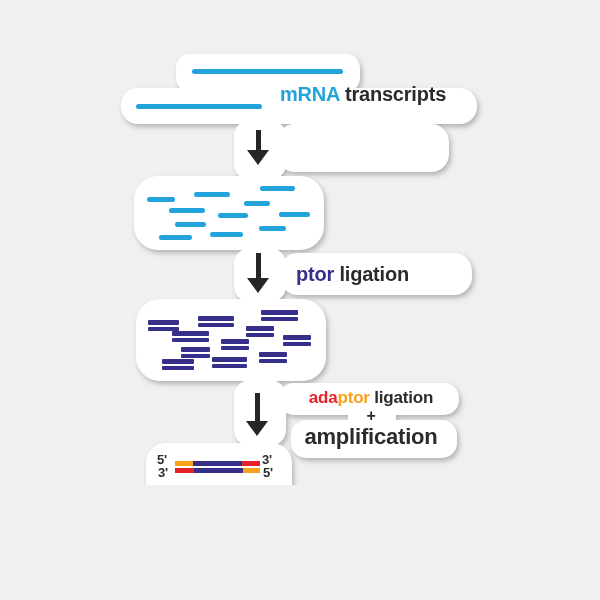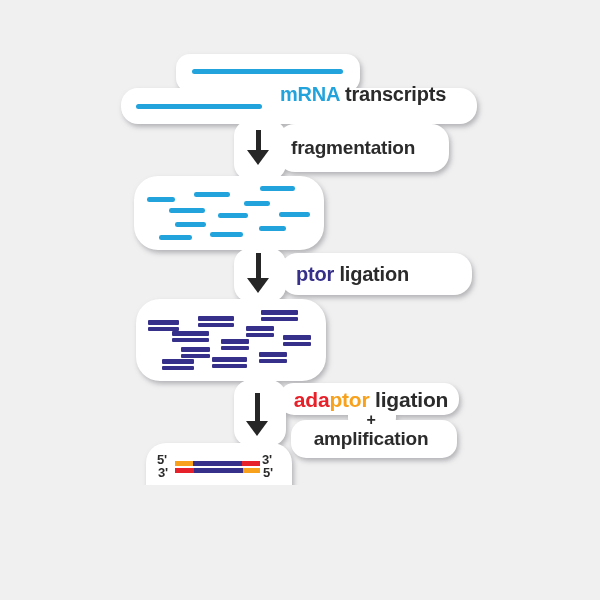--- a/index.html
+++ b/index.html
@@ -54,21 +54,20 @@
     <div>
         <div class="rna-line" style="left: 192px; top: 69px; width: 151px;"></div>
         <div class="rna-line" style="left: 136px; top: 104px; width: 126px;"></div>
       </div>
     <div class="label" style="left:280px;top:83px;font-size:20px;"><span class="c-mrna">mRNA</span><span> transcripts</span></div>
 
     <div class="arrow" style="left:247px;top:130px;">
       <div class="stem" style="height:20px;"></div>
         <div class="head"></div>
     </div>
-    <div class="label" style="left:291px;top:137px;font-size:19px;">fragmentation</div>
 
     <div>
         <div class="rna-line frag" style="left: 147px; top: 197px; width: 28px;"></div>
         <div class="rna-line frag" style="left: 194px; top: 192px; width: 36px;"></div>
         <div class="rna-line frag" style="left: 260px; top: 186px; width: 35px;"></div>
         <div class="rna-line frag" style="left: 169px; top: 208px; width: 36px;"></div>
         <div class="rna-line frag" style="left: 244px; top: 201px; width: 26px;"></div>
         <div class="rna-line frag" style="left: 218px; top: 213px; width: 30px;"></div>
         <div class="rna-line frag" style="left: 279px; top: 212px; width: 31px;"></div>
         <div class="rna-line frag" style="left: 175px; top: 222px; width: 31px;"></div>
@@ -128,23 +127,23 @@
           <div class="cdna-bar"></div>
           <div class="cdna-bar"></div>
         </div>
       </div>
 
     <div class="arrow" style="left:246px;top:393px;">
       <div class="stem" style="height:28px;"></div>
         <div class="head"></div>
     </div>
     <div class="label adaptor-block" style="left:285px;top:388px;width:172px;">
-      <div style="font-size:21px;"><span class="c-red">ada</span><span class="c-orange">ptor</span><span> ligation</span></div>
+      <div style="font-size:17px;"><span class="c-red">ada</span><span class="c-orange">ptor</span><span> ligation</span></div>
       <div class="plus">+</div>
-      <div style="font-size:19px;">amplification</div>
+      <div style="font-size:22px;">amplification</div>
     </div>
 
     <div>
         <div class="construct" style="left: 175px; top: 461px; width: 85px;">
           <div class="strand">
             <div class="seg" style="width: 21%; background: var(--adaptor_orange);"></div>
             <div class="seg" style="width: 58%; background: var(--cdna);"></div>
             <div class="seg" style="width: 21%; background: var(--adaptor_red);"></div>
           </div>
           <div class="strand">

